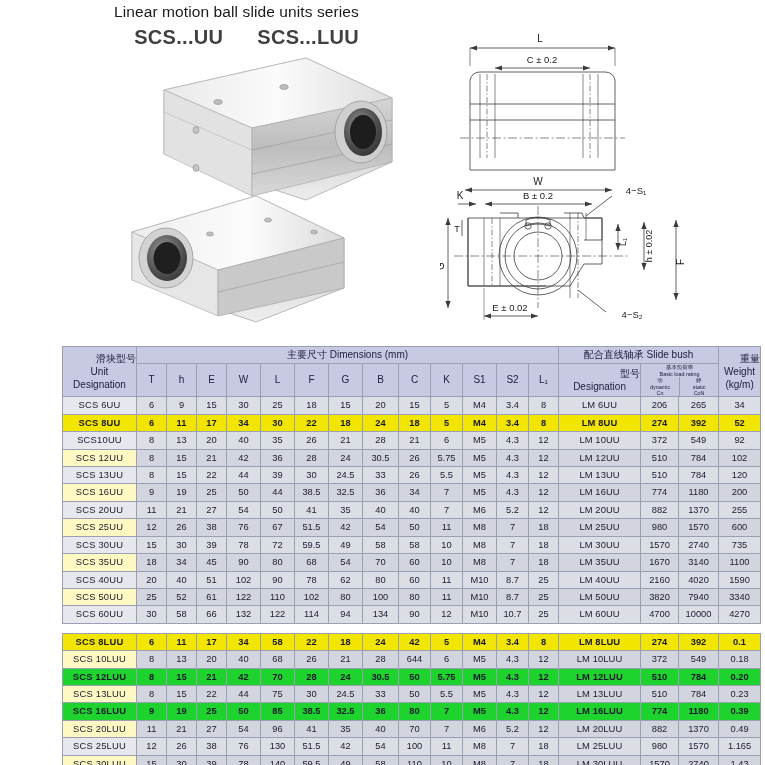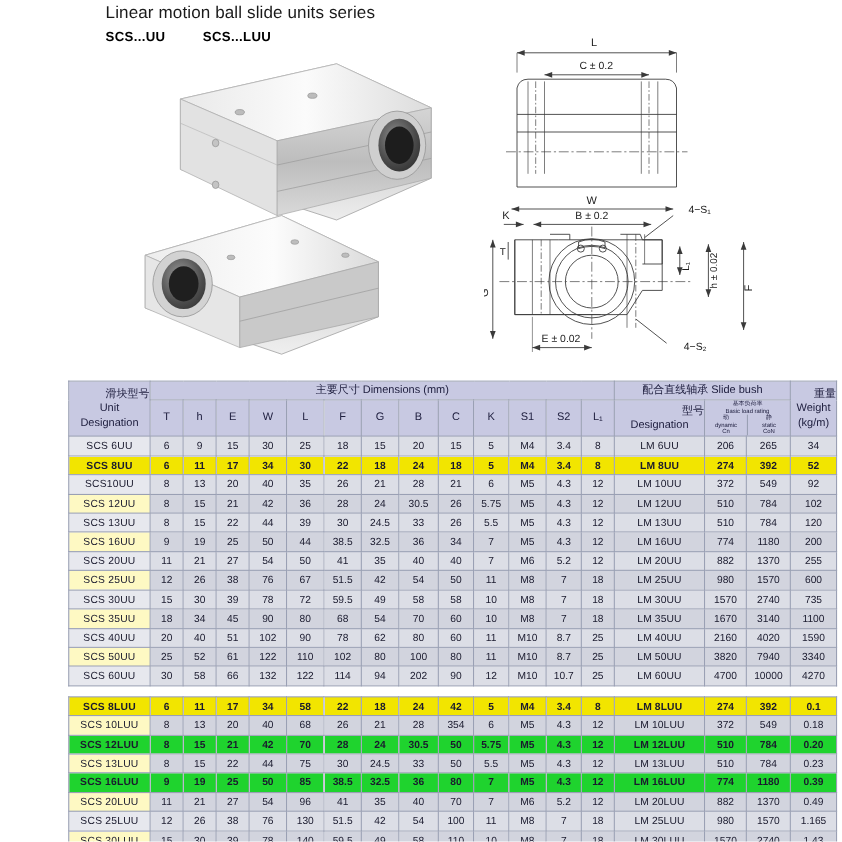--- a/index.html
+++ b/index.html
@@ -5,23 +5,23 @@
   html,body{margin:0;padding:0;}
   body{
     width:765px;height:765px;
     background:#ffffff;
     font-family:"Liberation Sans", sans-serif;
     color:#111;
     overflow:hidden;
     position:relative;
   }
   
-  .titles{position:absolute;left:96px;top:2px;}
+  .titles{position:absolute;left:114px;top:2px;text-align:right;}
   .title-main{font-size:15.5px;color:#1a1a1a;letter-spacing:.1px;line-height:20px;}
-  .title-codes{margin-top:4px;font-size:12px;font-weight:bold;color:#000000;letter-spacing:.3px;}
+  .title-codes{margin-top:4px;font-size:20px;font-weight:bold;color:#404040;letter-spacing:.3px;}
   .title-codes .c2{margin-left:34px;}
 
   
   .photo-area{position:absolute;left:108px;top:42px;width:330px;height:295px;}
   .ph{position:absolute;}
   .ph svg{display:block;}
 
   
   .draw-area{position:absolute;left:440px;top:8px;width:320px;height:335px;}
   .draw-area svg{display:block;}
@@ -578,21 +578,21 @@
         </tr>
         <tr>
           <td class="name">SCS 60UU</td>
           <td>30</td>
           <td>58</td>
           <td>66</td>
           <td>132</td>
           <td>122</td>
           <td>114</td>
           <td>94</td>
-          <td>202</td>
+          <td>134</td>
           <td>90</td>
           <td>12</td>
           <td>M10</td>
           <td>10.7</td>
           <td>25</td>
           <td class="bush">LM 60UU</td>
           <td>4700</td>
           <td>10000</td>
           <td>4270</td>
         </tr>
@@ -626,21 +626,21 @@
         <tr class="alt">
           <td class="name">SCS 10LUU</td>
           <td>8</td>
           <td>13</td>
           <td>20</td>
           <td>40</td>
           <td>68</td>
           <td>26</td>
           <td>21</td>
           <td>28</td>
-          <td>354</td>
+          <td>644</td>
           <td>6</td>
           <td>M5</td>
           <td>4.3</td>
           <td>12</td>
           <td class="bush">LM 10LUU</td>
           <td>372</td>
           <td>549</td>
           <td>0.18</td>
         </tr>
         <tr class="hl-g">

